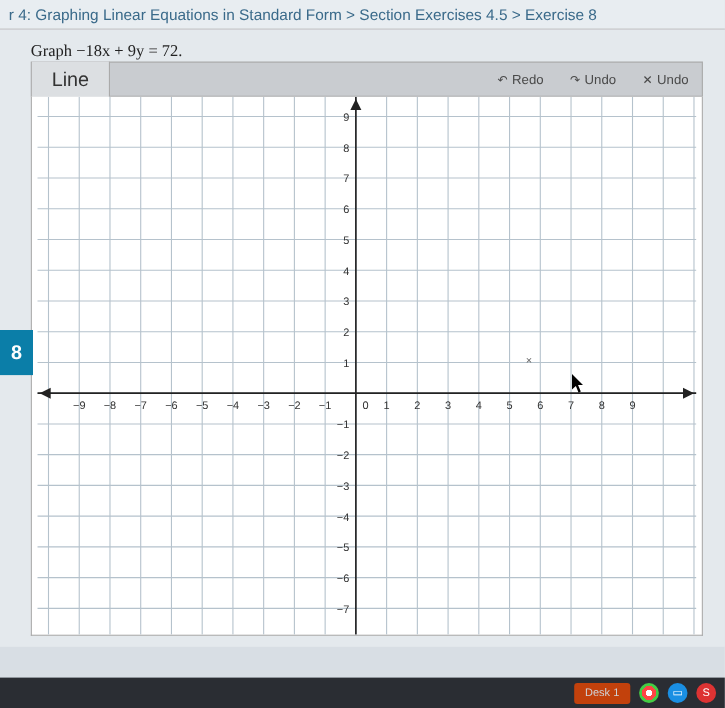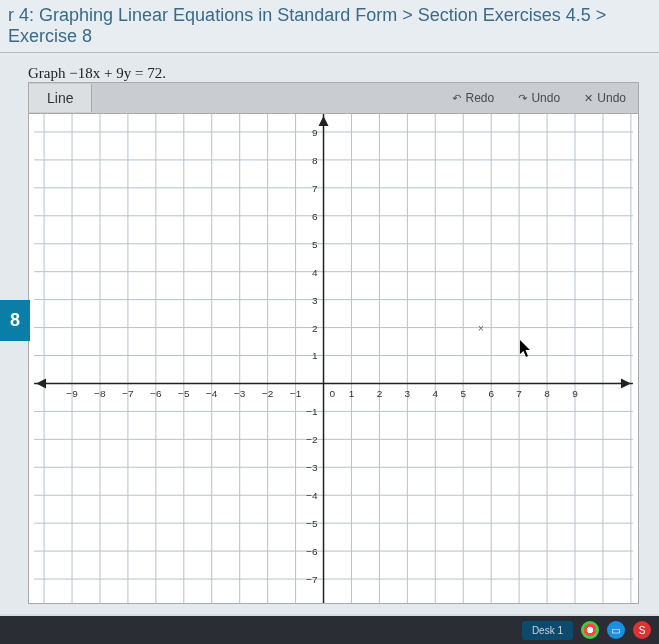--- a/index.html
+++ b/index.html
@@ -6,21 +6,21 @@
 body {
   font-family: Arial, sans-serif;
   background: #d8dee4;
   width: 659px;
   height: 644px;
   overflow: hidden;
   position: relative;
 }
 .breadcrumb {
   padding: 5px 8px;
-  font-size: 18px;
+  font-size: 14px;
   color: #3a6a8a;
   background: #e8edf1;
   border-bottom: 1px solid #bbb;
 }
 .content {
   padding: 12px 20px 10px 28px;
   background: #e4e9ed;
 }
 .prompt {
   font-size: 15px;
@@ -31,21 +31,21 @@
   display: flex;
   align-items: center;
   background: #c9ccd0;
   border: 1px solid #aaa;
   height: 32px;
 }
 .tool-line {
   padding: 6px 18px;
   background: #dcdfe2;
   border-right: 1px solid #aaa;
-  font-size: 14px;
+  font-size: 18px;
   color: #333;
   cursor: pointer;
 }
 .toolbar-spacer { flex: 1; }
 .tool-btn {
   padding: 6px 12px;
   font-size: 12px;
   color: #4a4a4a;
   cursor: pointer;
   display: flex;
@@ -101,21 +101,21 @@
   right: 0;
   height: 28px;
   background: #2a2d33;
   display: flex;
   align-items: center;
   justify-content: flex-end;
   padding: 0 8px;
   gap: 8px;
 }
 .desk-btn {
-  background: #0c4a6e;
+  background: #c2410c;
   color: #cfd3d8;
   font-size: 10px;
   padding: 4px 10px;
   border-radius: 3px;
 }
 .tb-icon {
   width: 18px;
   height: 18px;
   border-radius: 50%;
   display: flex;

